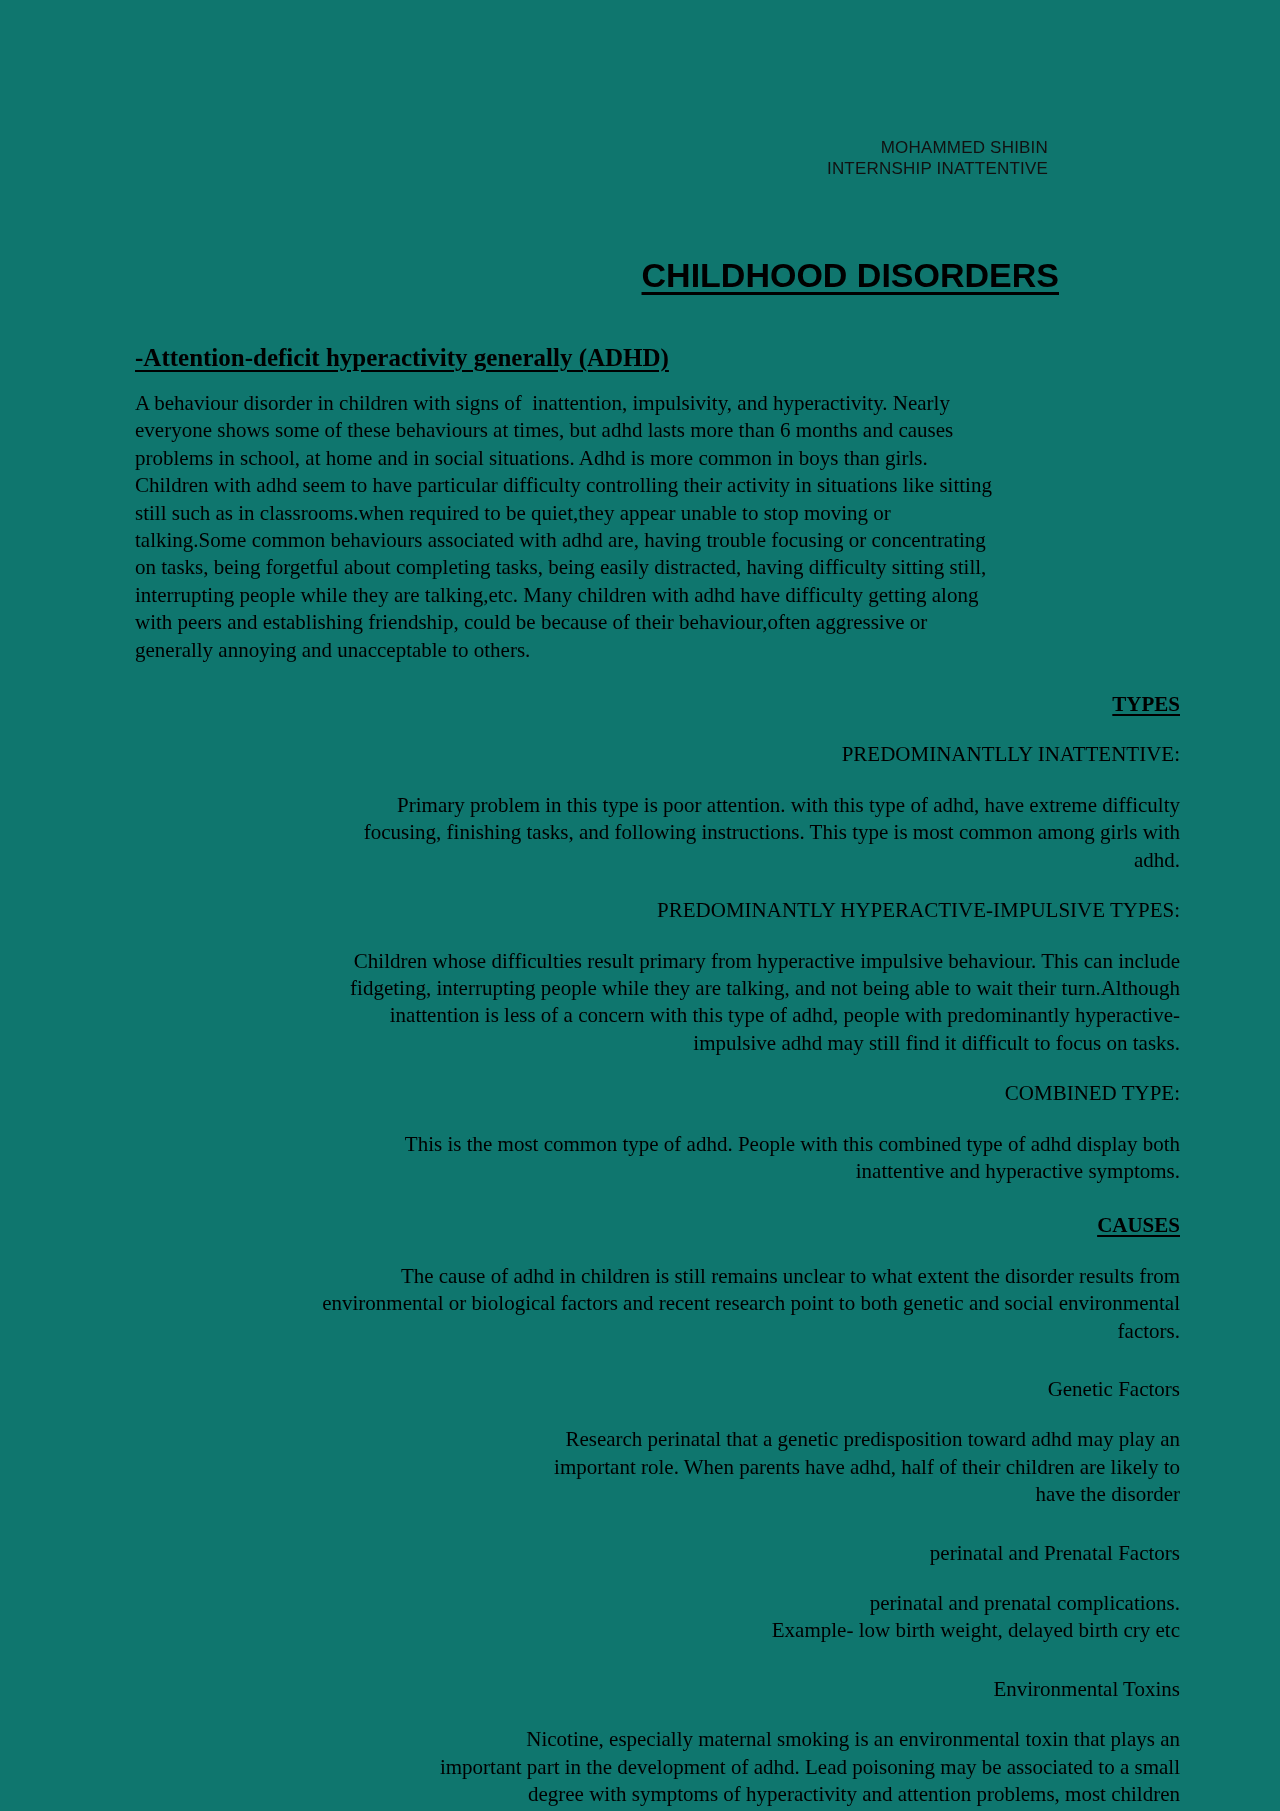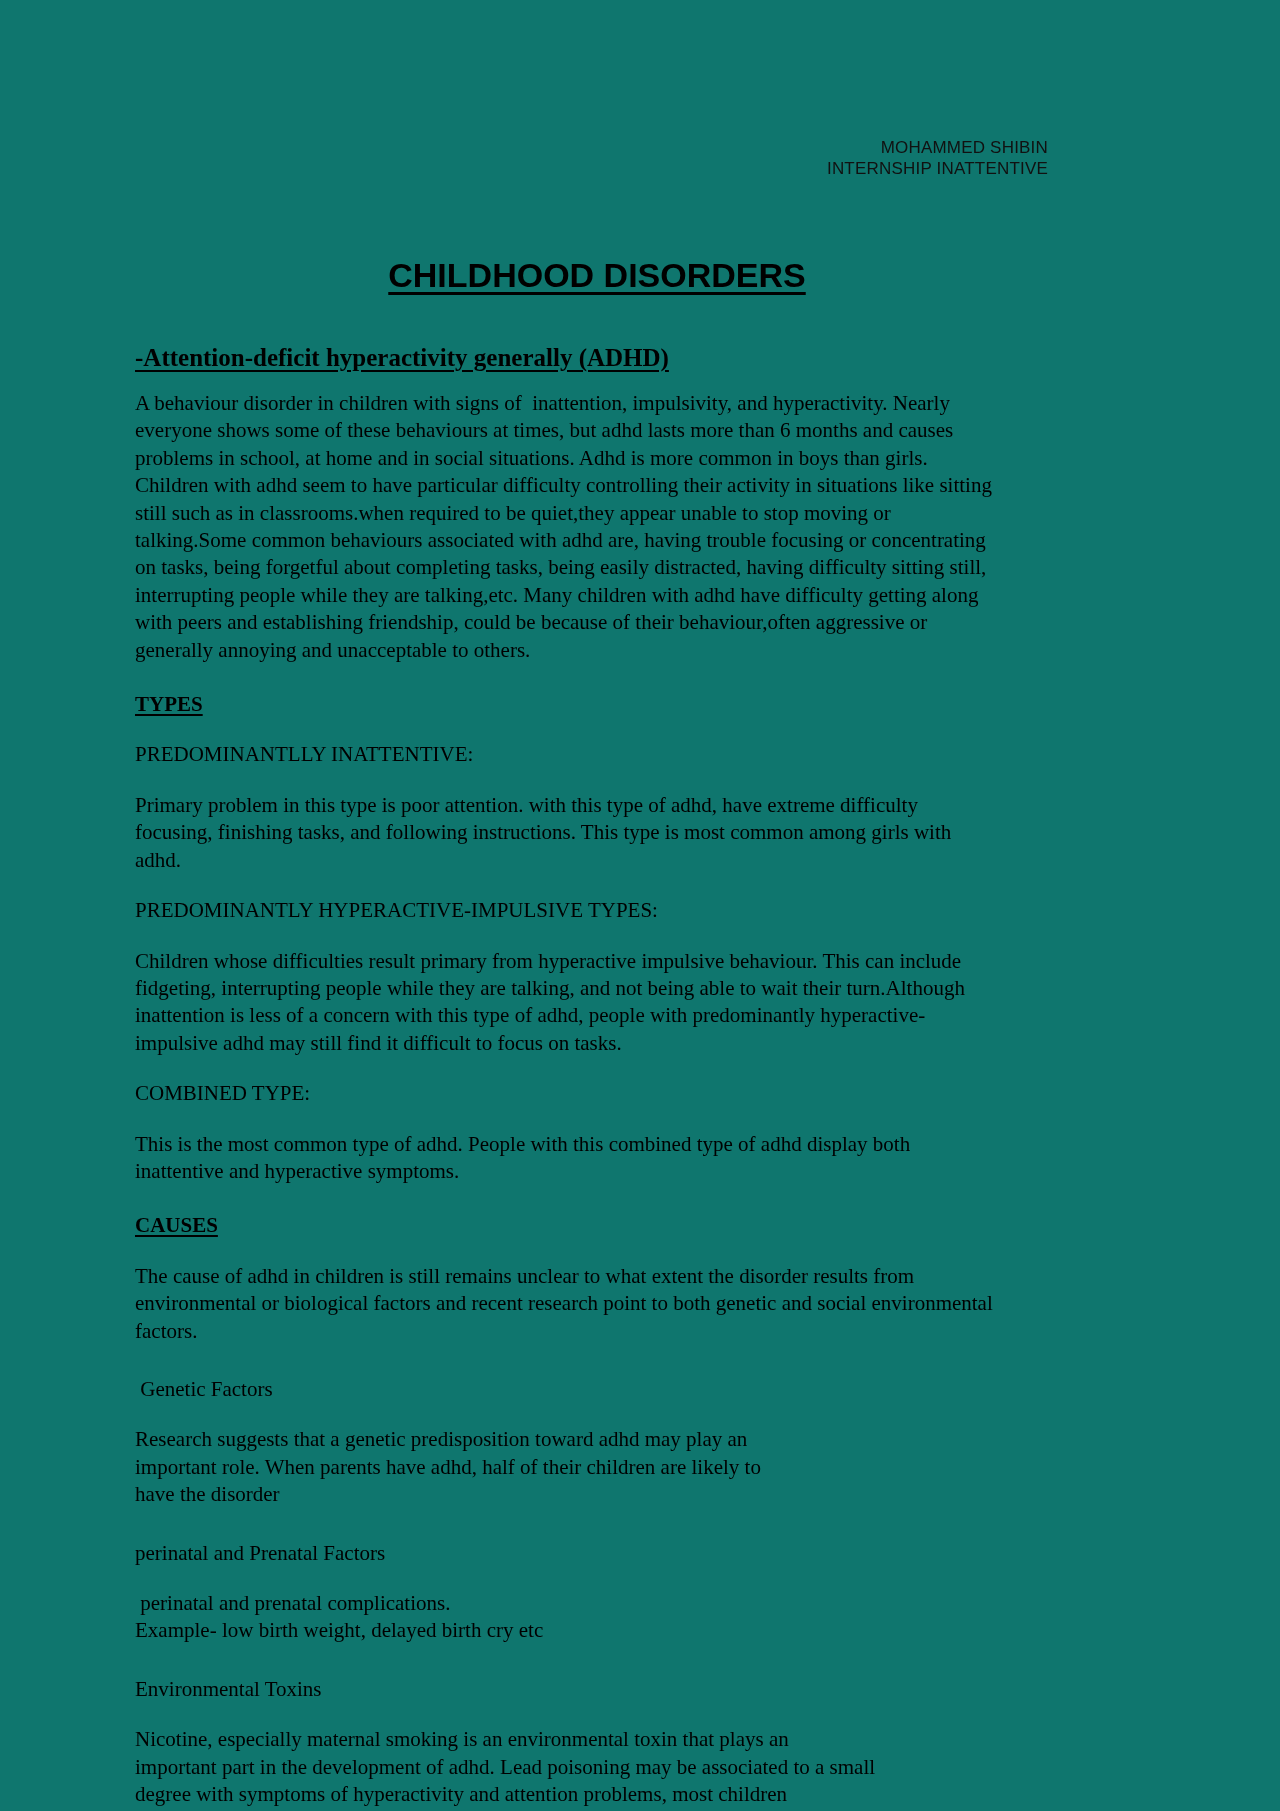--- a/index.html
+++ b/index.html
@@ -29,21 +29,21 @@
     text-align: right;
     font-family: "Liberation Sans", sans-serif;
     font-size: 17px;
     line-height: 21px;
     letter-spacing: 0.2px;
     color: #111111;
   }
   .doc-title {
     margin-top: 76px;
     width: 924px;              
-    text-align: center;
+    text-align: right;
     font-family: "Liberation Sans", sans-serif;
     font-weight: bold;
     font-size: 34px;
     line-height: 40px;
   }
   .doc-title .u {
     text-decoration: underline;
     text-decoration-thickness: 3px;
     text-underline-offset: 5px;
   }
@@ -62,20 +62,21 @@
     font-size: 21px;
     line-height: 27.4px;
     white-space: pre-wrap;
     margin-top: 23px;
   }
   .intro {
     margin-top: 16px;
   }
   .section {
     margin-top: 27px;
+    text-align: right;
   }
   .sub-underline {
     font-weight: bold;
     font-size: 21px;
     line-height: 27.4px;
   }
   .sub-underline .u {
     text-decoration: underline;
     text-decoration-thickness: 2px;
     text-underline-offset: 3px;
@@ -140,21 +141,21 @@
       <div class="sub-underline">
         <span class="u">CAUSES</span>
       </div>
       <div class="para">The cause of adhd in children is still remains unclear to what extent the disorder results from
 environmental or biological factors and recent research point to both genetic and social environmental
 factors.</div>
     </div>
 
     <div class="section">
       <div class="bold-line"> Genetic Factors</div>
-      <div class="para">Research suggests that a genetic predisposition toward adhd may play an
+      <div class="para">Research perinatal that a genetic predisposition toward adhd may play an
 important role. When parents have adhd, half of their children are likely to
 have the disorder</div>
       <div class="bold-line">perinatal and Prenatal Factors</div>
       <div class="para"> perinatal and prenatal complications.
 Example- low birth weight, delayed birth cry etc</div>
       <div class="bold-line">Environmental Toxins</div>
       <div class="para">Nicotine, especially maternal smoking is an environmental toxin that plays an
 important part in the development of adhd. Lead poisoning may be associated to a small
 degree with symptoms of hyperactivity and attention problems, most children
 with lead poisoning do not develop adhd.</div>

